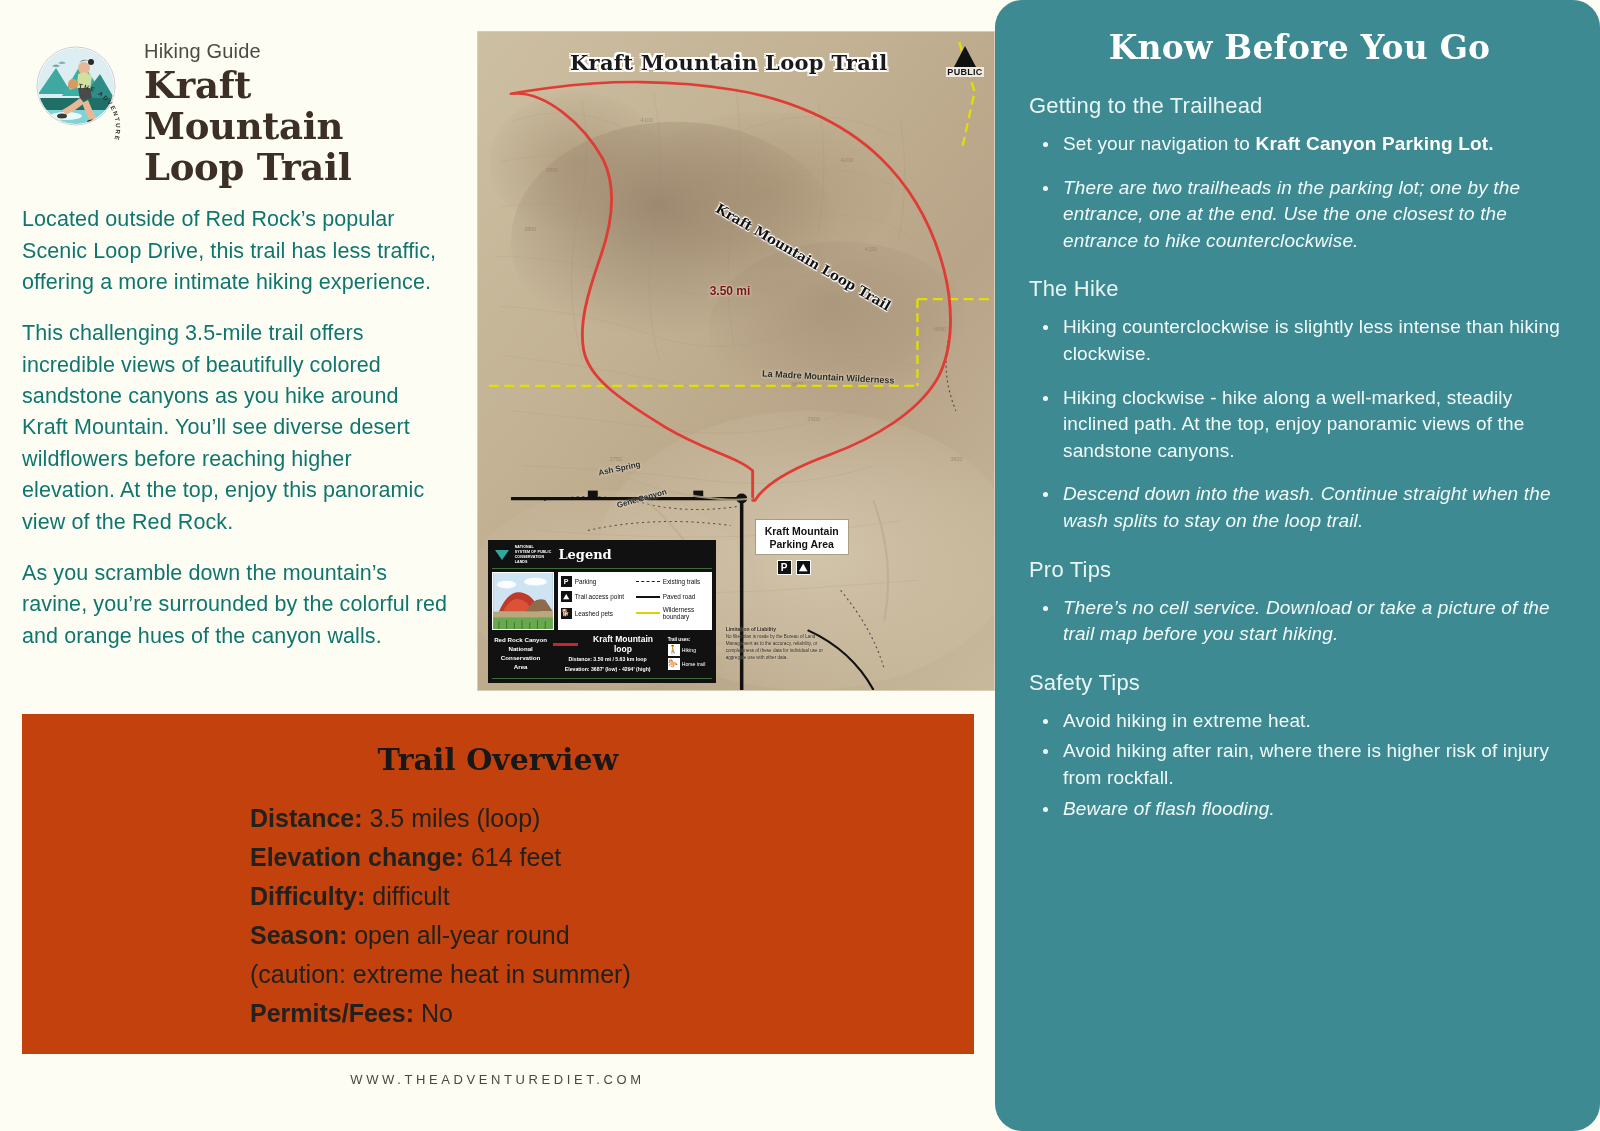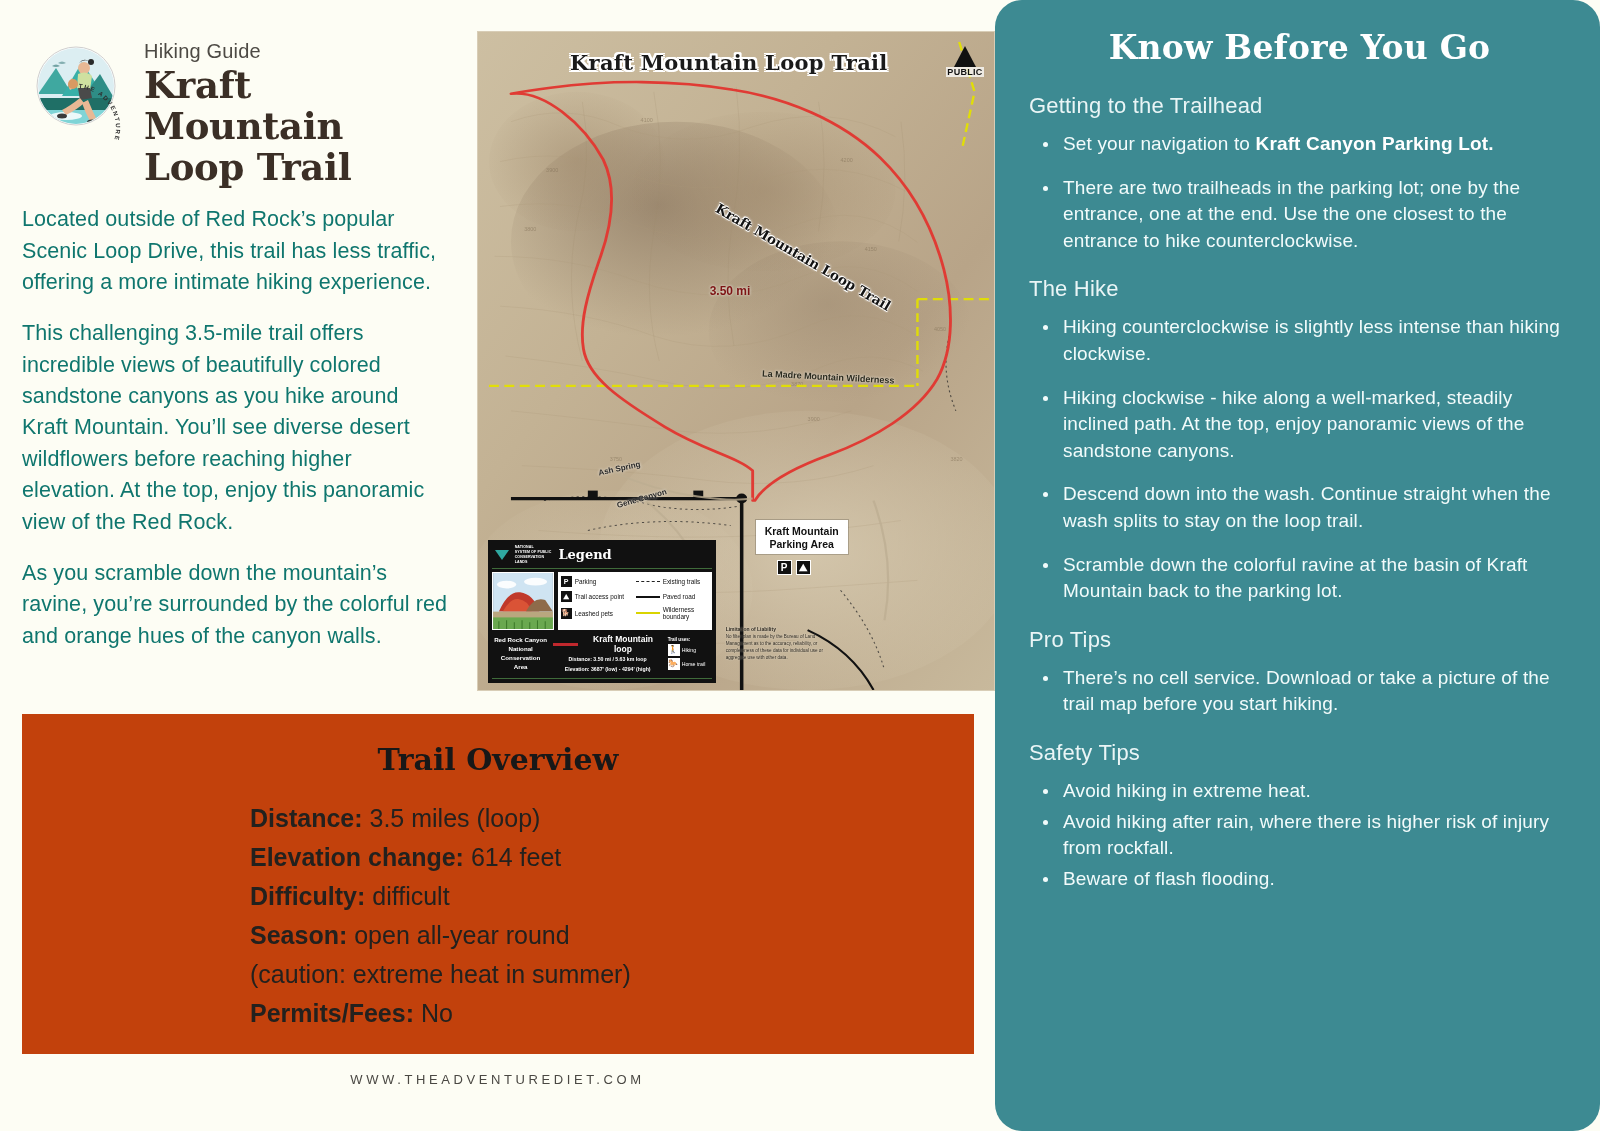--- a/index.html
+++ b/index.html
@@ -356,21 +356,21 @@
   .bullets { list-style: none; margin: 0 0 20px 0; padding: 0; }
   .bullets li {
     position: relative;
     padding-left: 34px;
     font-size: 19px;
     line-height: 1.40;
     color: #f2fbfb;
     margin-bottom: 17px;
     letter-spacing: .15px;
   }
-  .bullets li:last-child { margin-bottom: 0; }
+  .bullets li:last-child { margin-bottom: 0; font-style: italic; }
   .bullets li::before {
     content: "";
     position: absolute;
     left: 14px; top: 11px;
     width: 5px; height: 5px;
     border-radius: 50%;
     background: #f2fbfb;
   }
   .bullets li b { font-weight: 700; color: #ffffff; }
 
@@ -716,21 +716,20 @@
         <li>There are two trailheads in the parking lot; one by the entrance, one at the end. Use the one closest to the entrance to hike counterclockwise.</li>
       </ul>
     </div>
 
     <div class="grp">
       <div class="sec-head">The Hike</div>
       <ul class="bullets">
         <li>Hiking counterclockwise is slightly less intense than hiking clockwise.</li>
         <li>Hiking clockwise - hike along a well-marked, steadily inclined path. At the top, enjoy panoramic views of the sandstone canyons.</li>
         <li> Descend down into the wash. Continue straight when the wash splits to stay on the loop trail.</li>
-        <li>Scramble down the colorful ravine at the basin of Kraft Mountain back to the parking lot.</li>
       </ul>
     </div>
 
     <div class="grp">
       <div class="sec-head">Pro Tips</div>
       <ul class="bullets">
         <li>There’s no cell service. Download or take a picture of the trail map before you start hiking.</li>
       </ul>
     </div>
 

